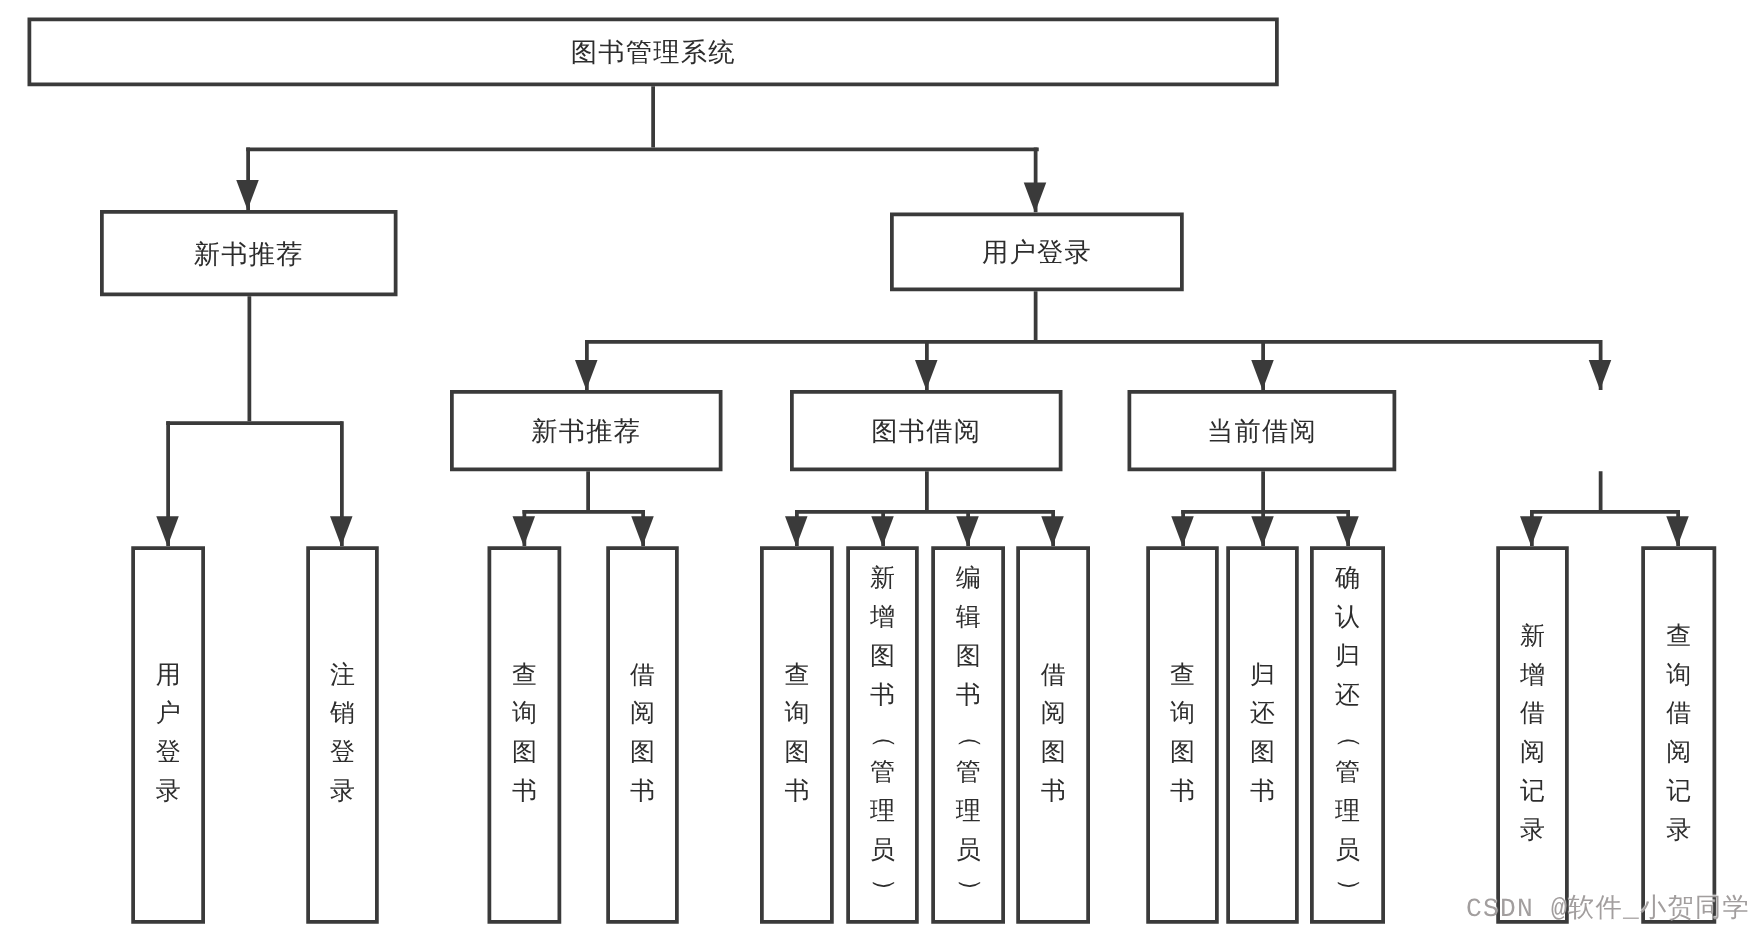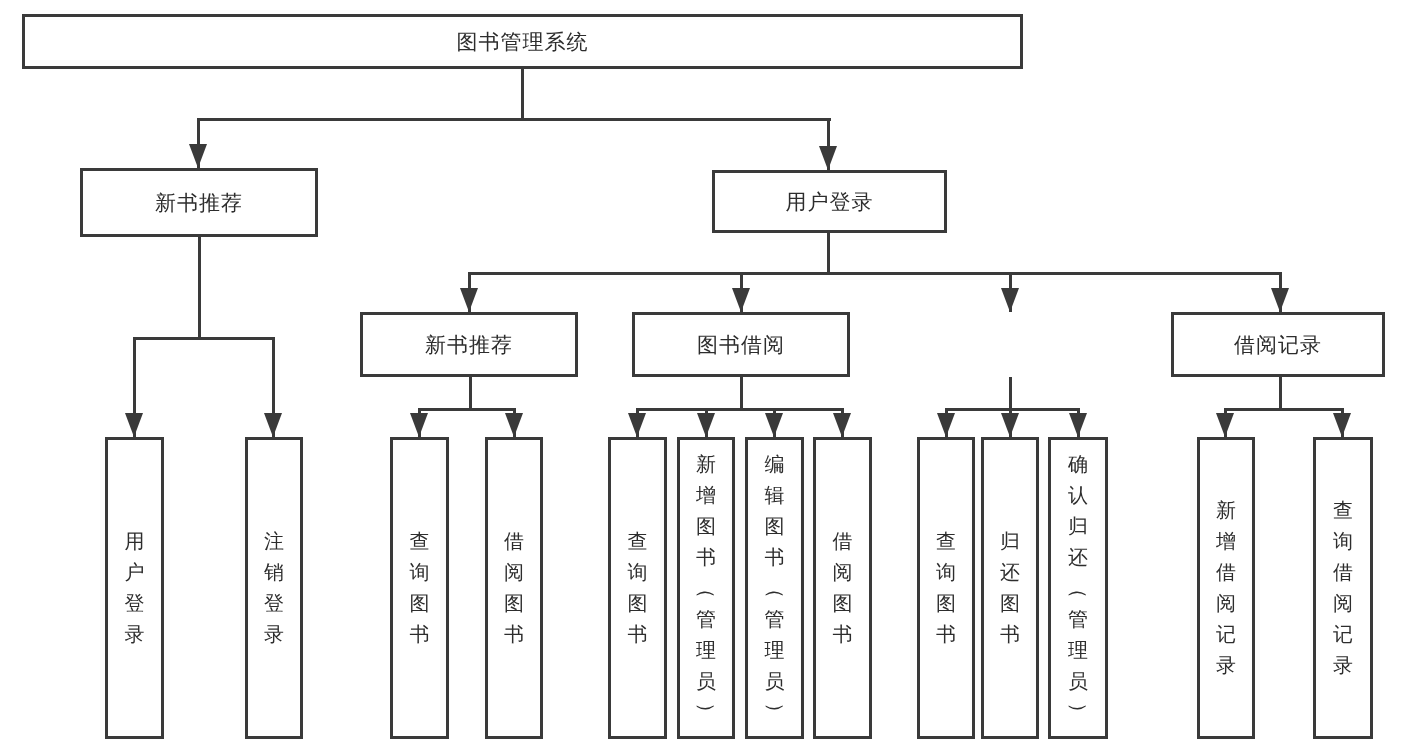--- a/index.html
+++ b/index.html
@@ -4,21 +4,21 @@
 <style>
   :root{
     --line:#3a3a3a;
     --text:#2d2d2d;
     --bg:#ffffff;
     --wm:#a29e9e;
   }
   html,body{margin:0;padding:0;background:var(--bg);}
   #canvas{
     position:relative;width:1405px;height:747px;background:var(--bg);
-    overflow:hidden;font-family:Liberation Serif, serif;
+    overflow:hidden;font-family:Liberation Mono, monospace;
   }
   .node{
     position:absolute;box-sizing:border-box;background:var(--bg);
     border:3px solid var(--line);display:flex;align-items:center;justify-content:center;
     font-size:21px;color:var(--text);letter-spacing:1px;white-space:nowrap;
   }
   .vnode{
     flex-direction:column;font-size:20px;letter-spacing:0;white-space:normal;
   }
   .vchar{display:block;height:31px;line-height:31px;text-align:center;}
@@ -66,21 +66,21 @@
   <div class="arrow" style="left:460px;top:288px;"></div>
   <div class="vline" style="left:740px;top:272px;height:40px;"></div>
   <div class="arrow" style="left:732px;top:288px;"></div>
   <div class="vline" style="left:1009px;top:272px;height:40px;"></div>
   <div class="arrow" style="left:1001px;top:288px;"></div>
   <div class="vline" style="left:1279px;top:272px;height:40px;"></div>
   <div class="arrow" style="left:1271px;top:288px;"></div>
 
   <div class="node" style="left:360px;top:312px;width:218px;height:65px;">新书推荐</div>
   <div class="node" style="left:632px;top:312px;width:218px;height:65px;">图书借阅</div>
-  <div class="node" style="left:1171px;top:312px;width:214px;height:65px;">借阅记录</div>
+  <div class="node" style="left:902px;top:312px;width:215px;height:65px;">当前借阅</div>
 
   <div class="vline" style="left:469px;top:377px;height:31px;"></div>
   <div class="hline" style="left:418px;top:408px;width:98px;"></div>
   <div class="vline" style="left:418px;top:408px;height:29px;"></div>
   <div class="arrow" style="left:410px;top:413px;"></div>
   <div class="vline" style="left:513px;top:408px;height:29px;"></div>
   <div class="arrow" style="left:505px;top:413px;"></div>
 
   <div class="vline" style="left:740px;top:377px;height:31px;"></div>
   <div class="hline" style="left:636px;top:408px;width:208px;"></div>
@@ -204,14 +204,15 @@
     </div>
   <div class="node vnode" style="left:1313px;top:437px;width:60px;height:302px;">
       <span class="vchar">查</span>
       <span class="vchar">询</span>
       <span class="vchar">借</span>
       <span class="vchar">阅</span>
       <span class="vchar">记</span>
       <span class="vchar">录</span>
     </div>
 
+  <div class="watermark">CSDN @软件_小贺同学</div>
 
 </div>
 
 </body></html>

